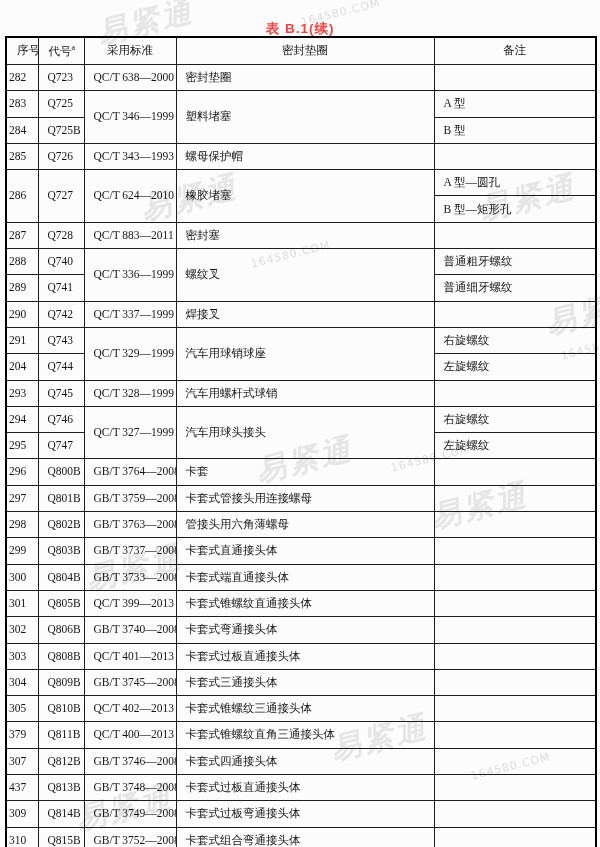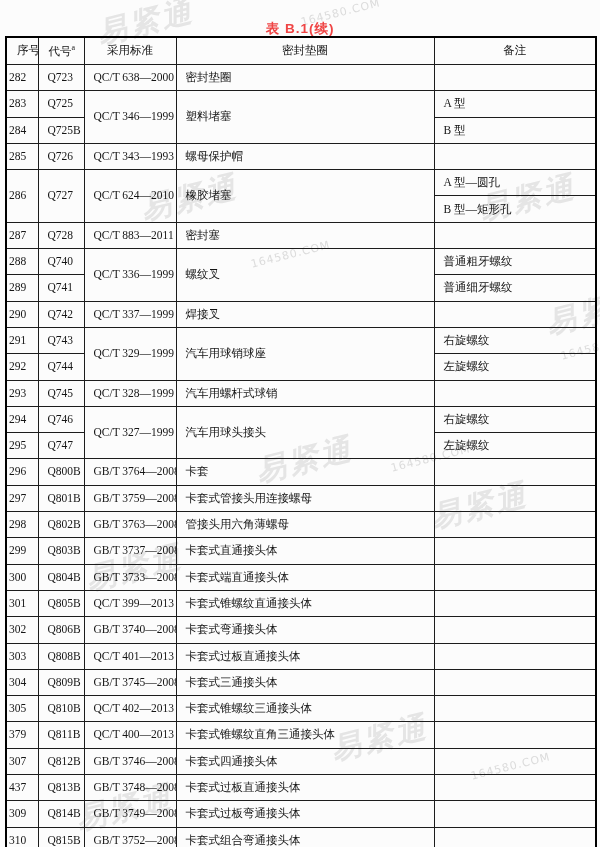--- a/index.html
+++ b/index.html
@@ -188,21 +188,21 @@
     </tr>
 
     <tr>
       <td class="c-no">291</td>
       <td>Q743</td>
       <td rowspan="2">QC/T 329—1999</td>
       <td rowspan="2">汽车用球销球座</td>
       <td>右旋螺纹</td>
     </tr>
     <tr>
-      <td class="c-no">292</td>
+      <td class="c-no">204</td>
       <td>Q744</td>
       <td>左旋螺纹</td>
     </tr>
 
     <tr>
       <td class="c-no">293</td>
       <td>Q745</td>
       <td>QC/T 328—1999</td>
       <td>汽车用螺杆式球销</td>
       <td></td>

